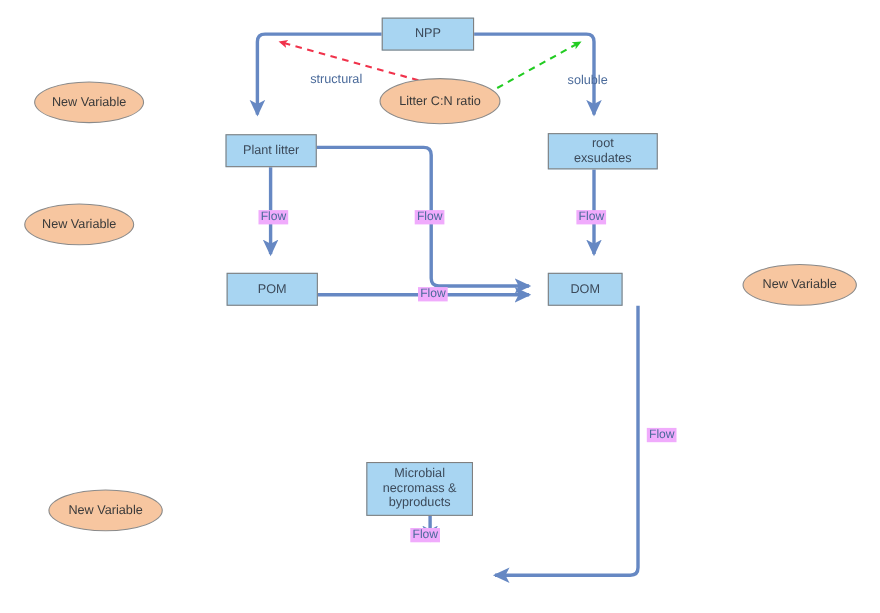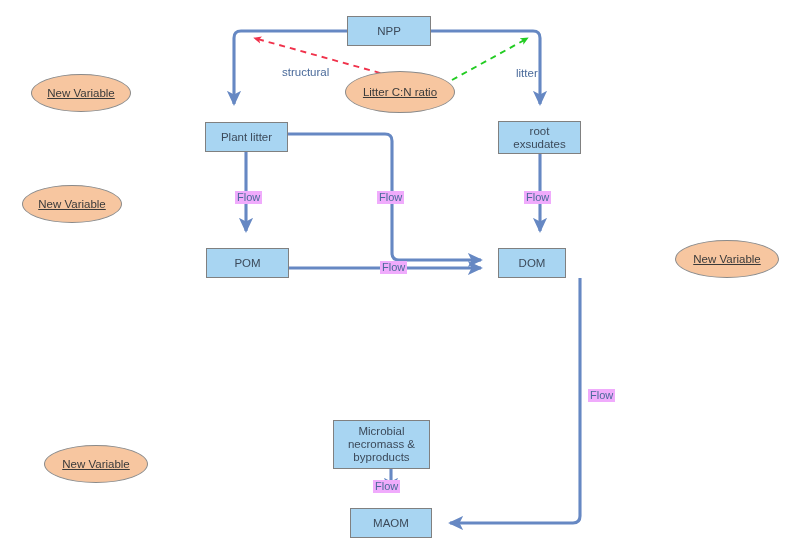--- a/index.html
+++ b/index.html
@@ -49,21 +49,20 @@
     border-radius: 50%;
     display: flex;
     align-items: center;
     justify-content: center;
     text-align: center;
     color: #3a3a3a;
     font-size: 11.5px;
     line-height: 13px;
     font-family: "Liberation Sans", sans-serif;
     z-index: 3;
-    text-decoration: underline;
   }
   .edge-label {
     position: absolute;
     color: #4a6a9a;
     font-size: 11px;
     line-height: 13px;
     font-family: "Liberation Sans", sans-serif;
     background: #f0abfc;
     padding: 0 2px;
     white-space: nowrap;
@@ -123,42 +122,39 @@
   </svg>
 
   <div class="node-box" style="left:205px; top:122px; width:83px; height:30px;">
     <span>Plant litter</span>
   </div>
 
   <div class="node-box" style="left:347px; top:16px; width:84px; height:30px;">
     <span>NPP</span>
   </div>
 
-  <div class="node-box" style="left:498px; top:121px; width:83px; height:33px; white-space:pre-line;">
+  <div class="node-box" style="left:498px; top:121px; width:100px; height:33px; white-space:pre-line;">
     <span style="white-space:pre-line;">root
 exsudates</span>
   </div>
 
   <div class="node-box" style="left:206px; top:248px; width:83px; height:30px;align-items:center;">
     <span>POM</span>
   </div>
 
   <div class="node-box" style="left:498px; top:248px; width:68px; height:30px;">
     <span>DOM</span>
   </div>
 
   <div class="node-box" style="left:333px; top:420px; width:97px; height:49px;">
     <span style="white-space:pre-line;">Microbial
 necromass &amp;
 byproducts</span>
   </div>
 
-  <div class="node-box" style="left:350px; top:508px; width:82px; height:30px;">
-    <span>MAOM</span>
-  </div>
 
   <div class="node-ellipse" style="left:345px; top:71px; width:110px; height:42px;">
     <span>Litter C:N ratio</span>
   </div>
 
   <div class="node-ellipse" style="left:31px; top:74px; width:100px; height:38px;">
     <span>New Variable</span>
   </div>
 
   <div class="node-ellipse" style="left:22px; top:185px; width:100px; height:38px;">
@@ -180,15 +176,15 @@
   <div class="edge-label" style="left:524px; top:191px;">Flow</div>
 
   <div class="edge-label" style="left:380px; top:261px;">Flow</div>
 
   <div class="edge-label" style="left:588px; top:389px;">Flow</div>
 
   <div class="edge-label" style="left:373px; top:480px;">Flow</div>
 
   <div class="side-label" style="left:249px; top:66px;">structural</div>
 
-  <div class="side-label" style="left:483px; top:67px;">litter</div>
+  <div class="side-label" style="left:483px; top:67px;">soluble</div>
 
 </div>
 
 </body></html>

